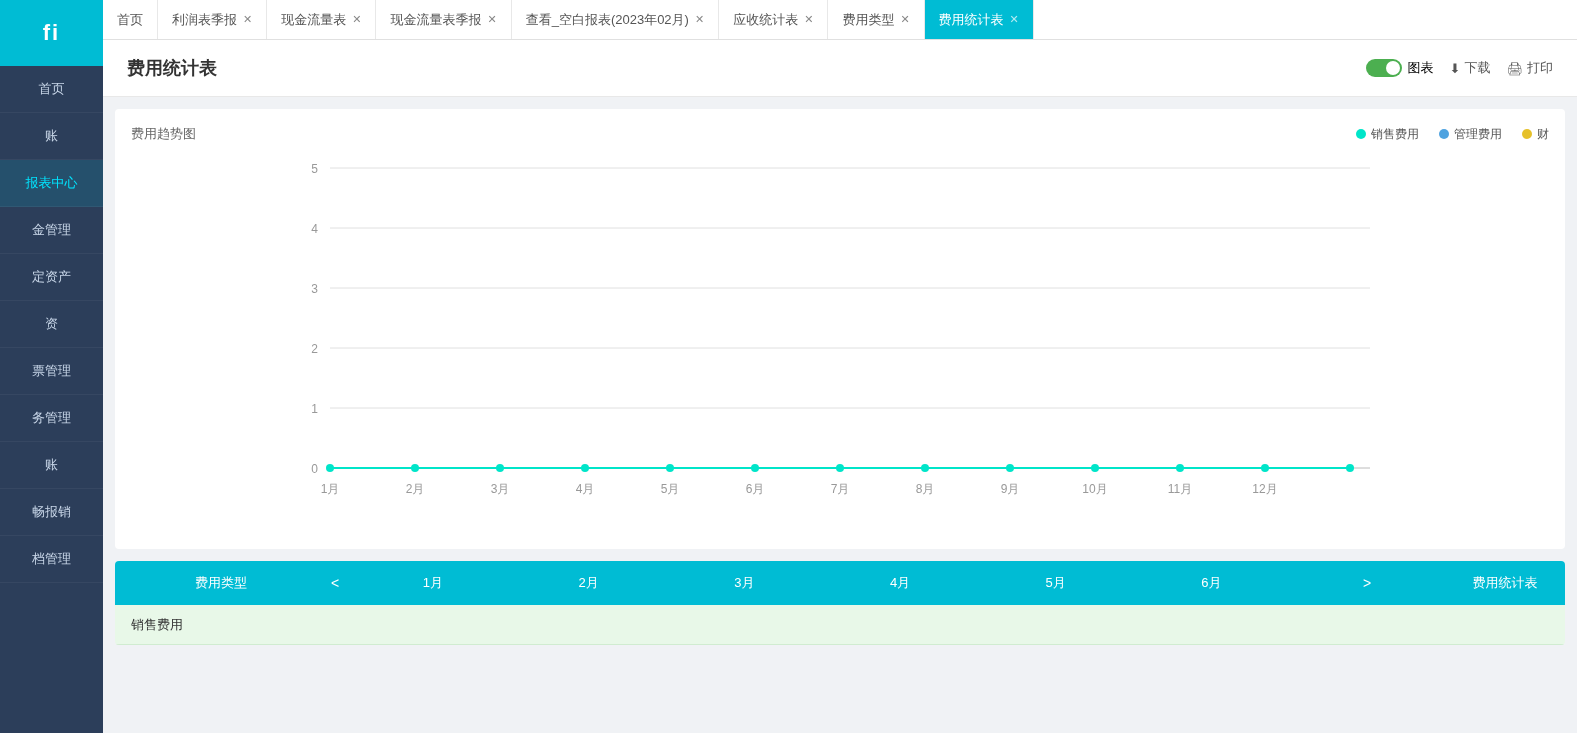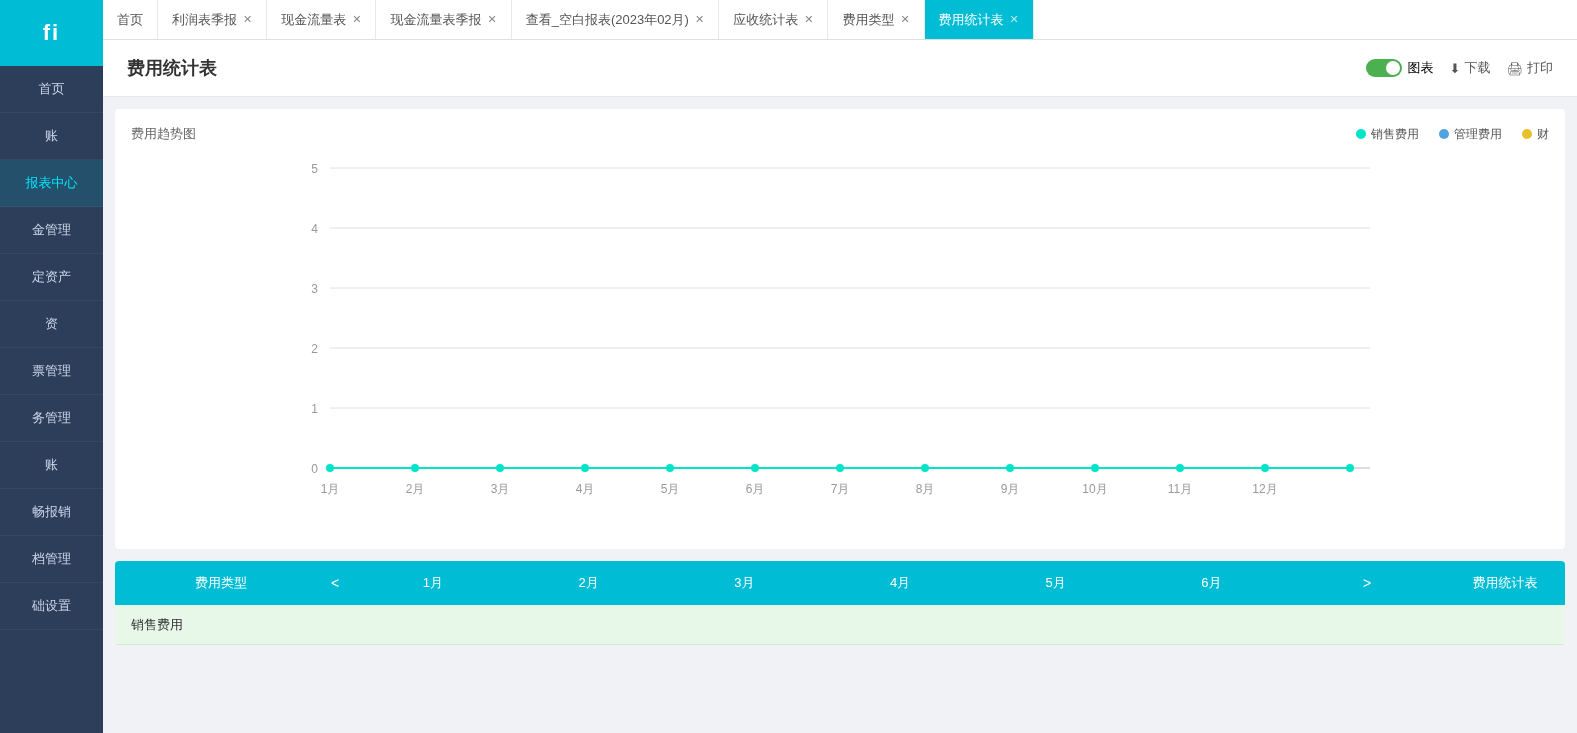--- a/index.html
+++ b/index.html
@@ -235,21 +235,20 @@
   <div class="sidebar-item">账</div>
   <div class="sidebar-item active">报表中心</div>
   <div class="sidebar-item">金管理</div>
   <div class="sidebar-item">定资产</div>
   <div class="sidebar-item">资</div>
   <div class="sidebar-item">票管理</div>
   <div class="sidebar-item">务管理</div>
   <div class="sidebar-item">账</div>
   <div class="sidebar-item">畅报销</div>
   <div class="sidebar-item">档管理</div>
-  <div class="sidebar-item">础设置</div>
 </div>
 
 <div class="main">
 
   <div class="tab-bar">
     <div class="tab">
       <span>首页</span>
     </div>
     <div class="tab">
       <span>利润表季报</span>

